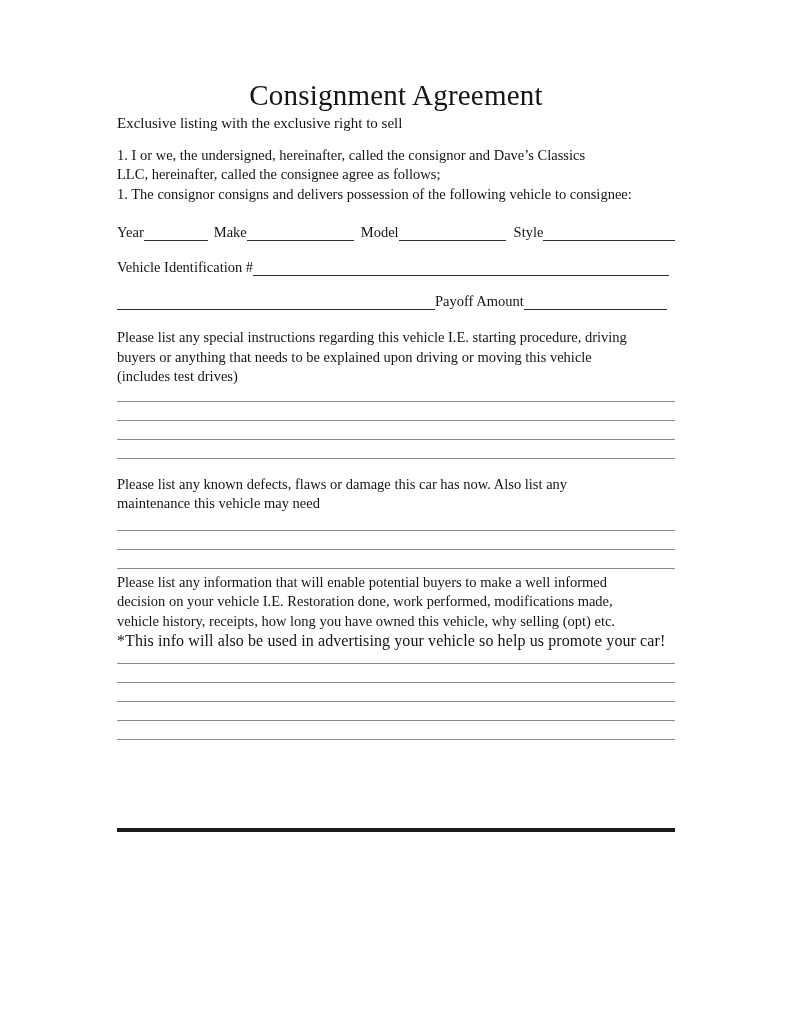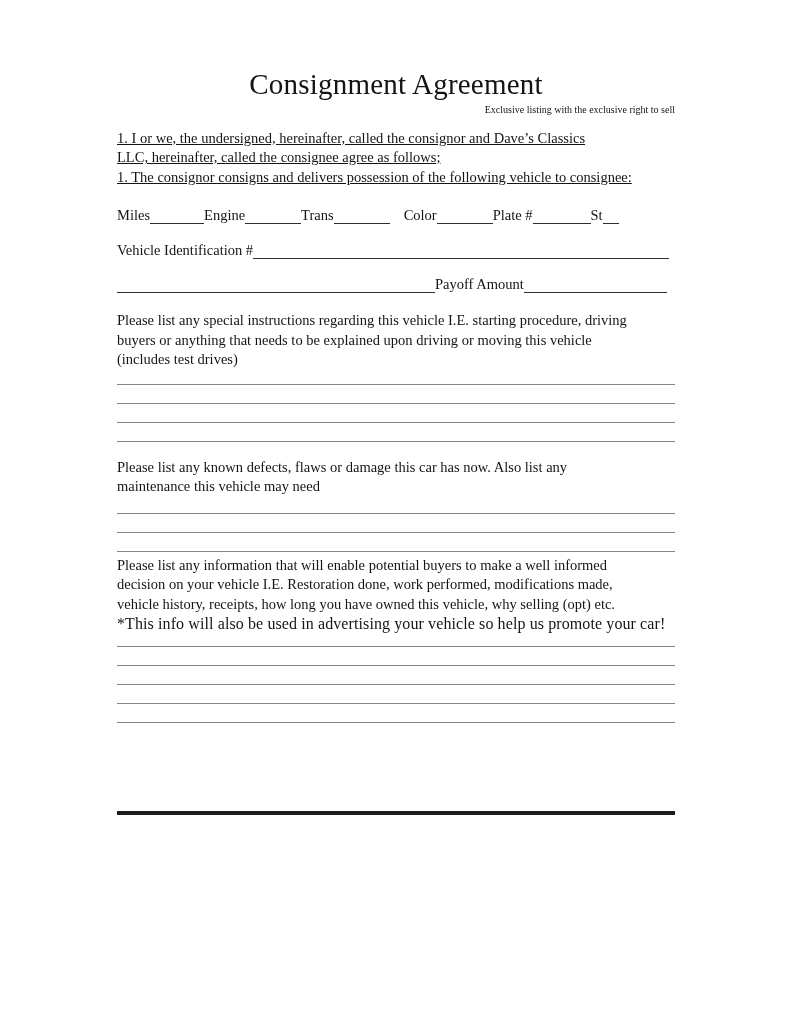--- a/index.html
+++ b/index.html
@@ -6,45 +6,45 @@
   .page {
     position:relative;
     width:790px; height:1022px;
     background:#ffffff;
     font-family:"Liberation Serif", serif;
     color:#141414;
     overflow:hidden;
   }
   .content {
     position:absolute;
-    left:117px; top:1px;
+    left:117px; top:12px;
     width:558px;
     padding-top:68px;
     box-sizing:content-box;
   }
   h1.title {
     margin:0;
     font-size:29px;
     font-weight:normal;
     line-height:1.1;
     text-align:center;
     letter-spacing:0.2px;
   }
   .subtitle {
     margin-top:3px;
-    font-size:10px;
-    text-align:right;
+    font-size:15px;
+    text-align:left;
   }
   .para {
     margin:0;
     font-size:14.5px;
     line-height:19.5px;
     white-space:pre-line;
   }
-  .intro { margin-top:14px;text-decoration:underline; }
+  .intro { margin-top:14px; }
   .prompt-special { margin-top:18px; }
   .prompt-defects { margin-top:16px; }
   .prompt-info { margin-top:4px; }
   .note {
     margin:0;
     font-size:16px;
     font-weight:normal;
     line-height:19px;
     letter-spacing:0.1px;
   }
@@ -93,35 +93,31 @@
 
     <h1 class="title">Consignment Agreement</h1>
     <div class="subtitle">Exclusive listing with the exclusive right to sell</div>
 
     <p class="para intro">1. I or we, the undersigned, hereinafter, called the consignor and Dave’s Classics
 LLC, hereinafter, called the consignee agree as follows;
 1. The consignor consigns and delivers possession of the following vehicle to consignee:</p>
 
     <div class="rows">
 
+      <div class="frow">
+        <span class="lbl">Year</span>
+        <span class="line mr6" style="width:64px"></span>
+        <span class="lbl">Make</span>
+        <span class="line mr7" style="width:107px"></span>
+        <span class="lbl">Model</span>
+        <span class="line mr8" style="width:107px"></span>
+        <span class="lbl">Style</span>
+        <span class="line grow"></span>
+      </div>
 
-      <div class="frow">
-        <span class="lbl">Miles</span>
-        <span class="line" style="width:54px"></span>
-        <span class="lbl">Engine</span>
-        <span class="line" style="width:56px"></span>
-        <span class="lbl">Trans</span>
-        <span class="line mr14" style="width:56px"></span>
-        <span class="lbl">Color</span>
-        <span class="line" style="width:56px"></span>
-        <span class="lbl">Plate #</span>
-        <span class="line" style="width:58px"></span>
-        <span class="lbl">St</span>
-        <span class="line" style="width:16px"></span>
-      </div>
 
       <div class="frow">
         <span class="lbl">Vehicle Identification #</span>
         <span class="line grow mr6"></span>
       </div>
 
 
 
       <div class="frow">
         <span class="line" style="width:318px"></span>

